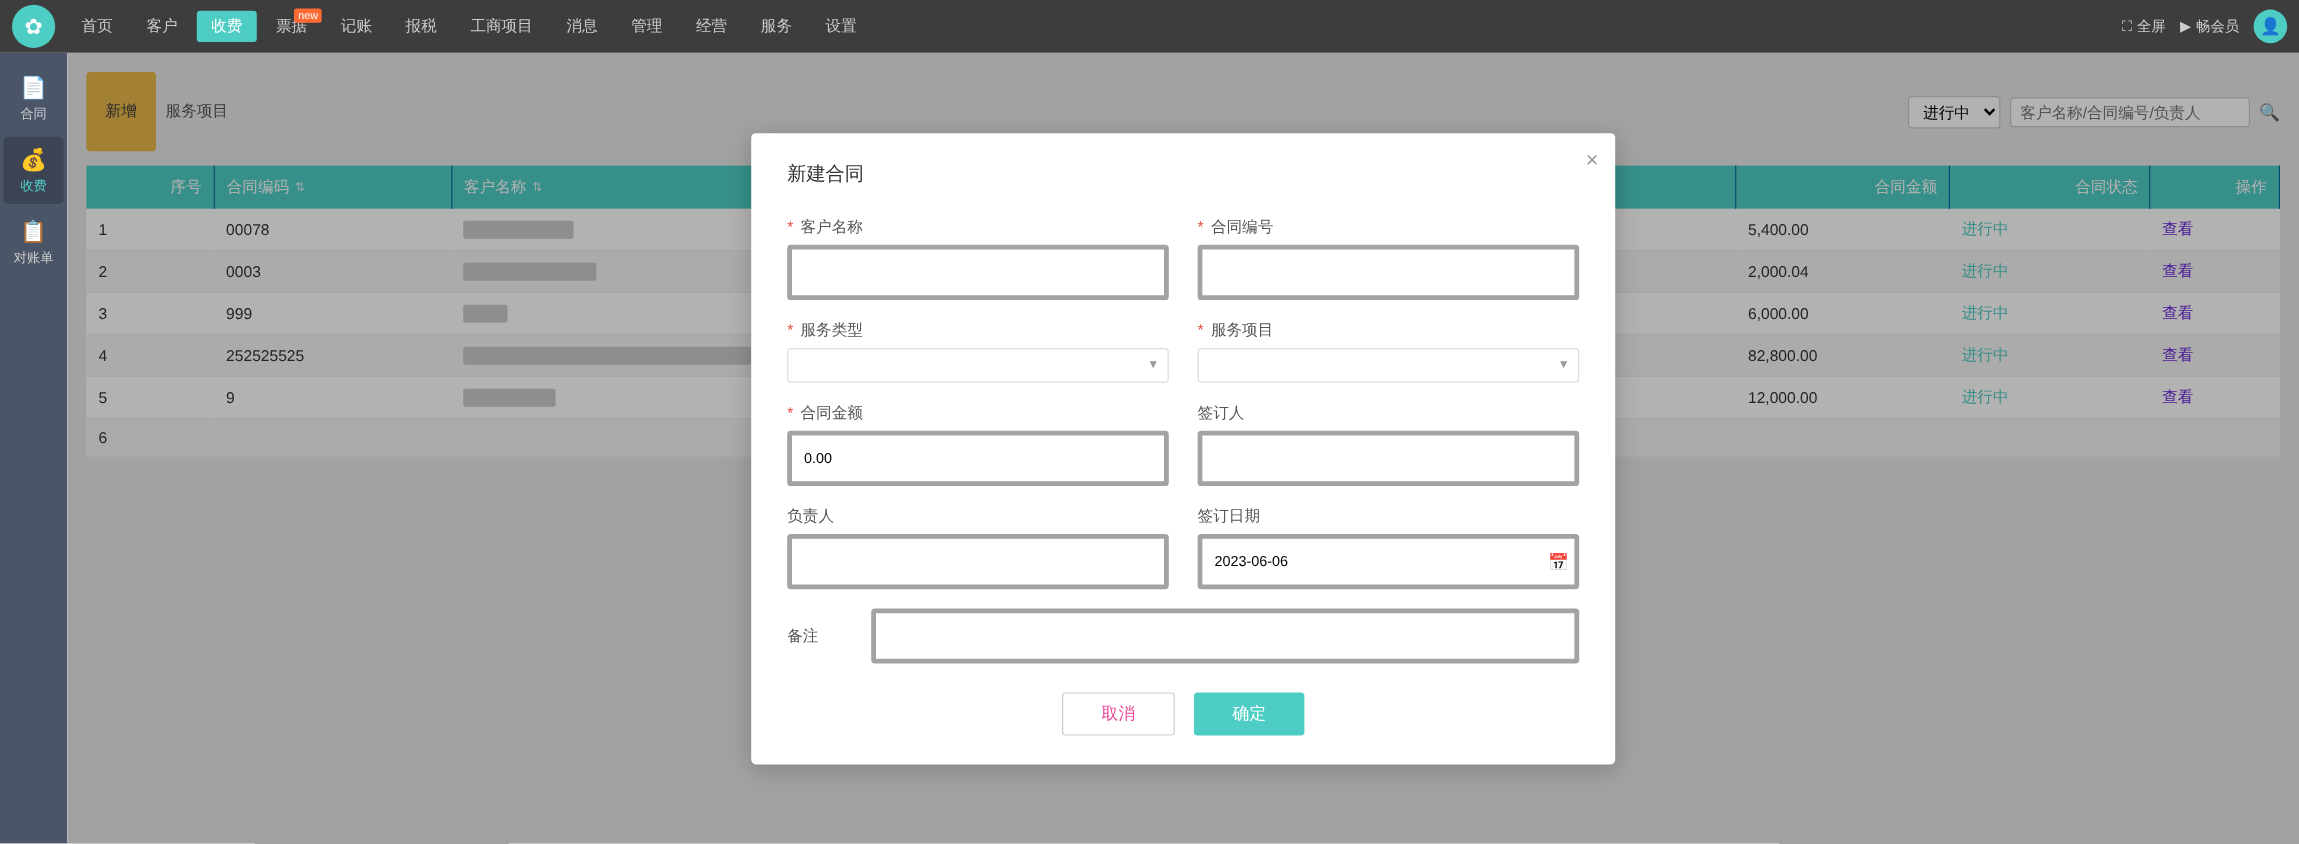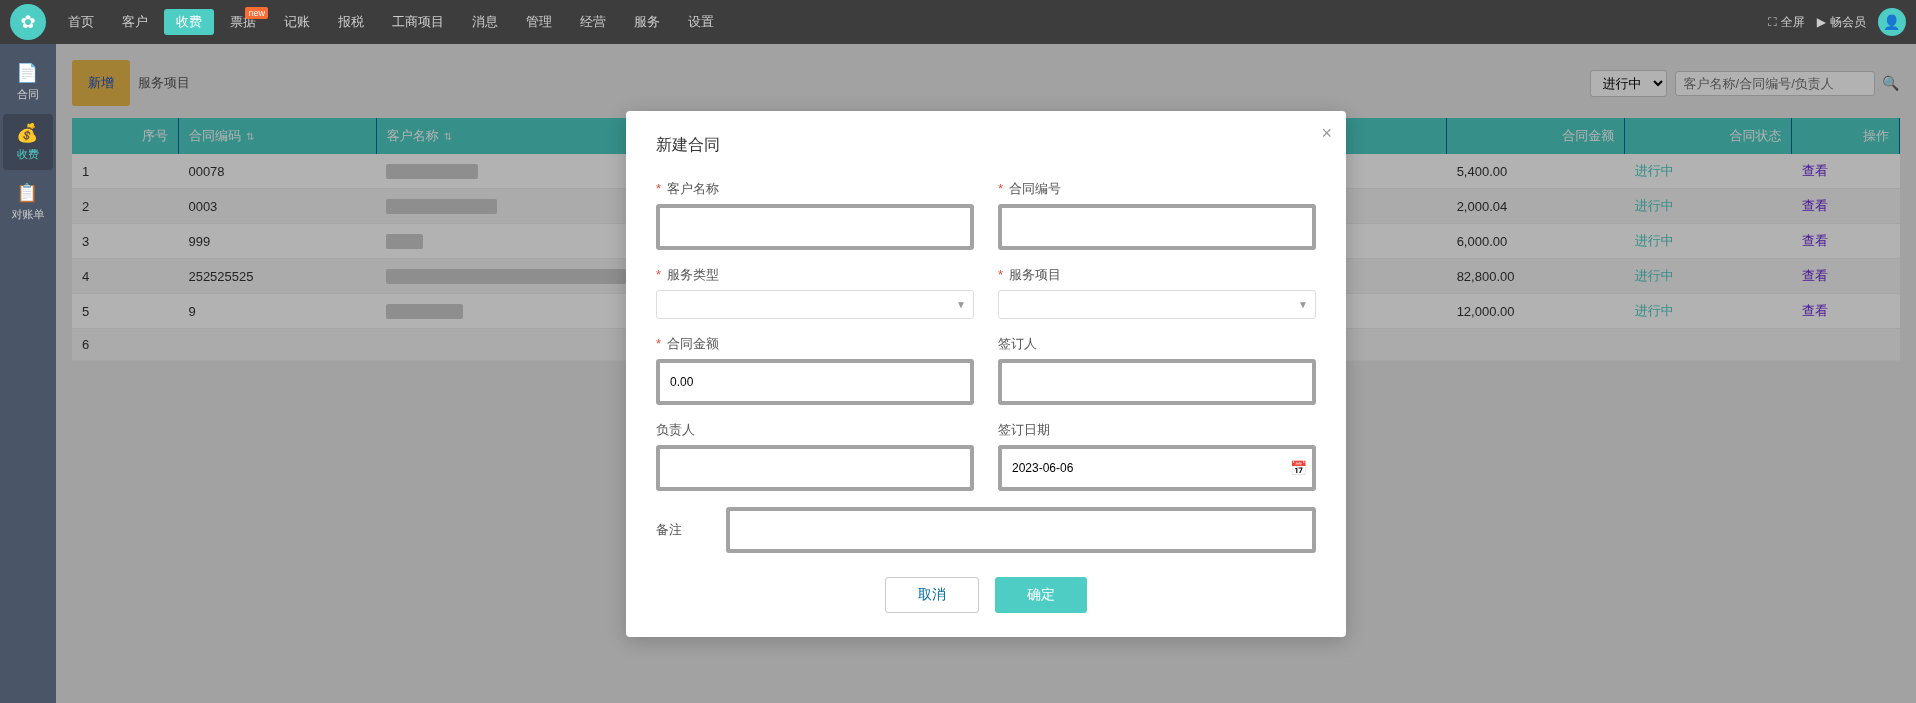--- a/index.html
+++ b/index.html
@@ -130,23 +130,23 @@
 
     
     .toolbar {
       display: flex;
       align-items: center;
       gap: 8px;
       margin-bottom: 12px;
     }
     .btn-new {
       background: #e8b84b;
-      color: #1d4ed8;
+      color: #404040;
       border: none;
-      padding: 14px 16px;
+      padding: 24px 16px;
       border-radius: 3px;
       cursor: pointer;
       font-size: 13px;
     }
     .toolbar-label {
       color: #555;
       font-size: 13px;
     }
     .toolbar-right {
       margin-left: auto;
@@ -323,21 +323,21 @@
       gap: 16px;
       margin-top: 24px;
     }
     .btn-cancel {
       background: white;
       border: 1px solid #ccc;
       padding: 8px 32px;
       border-radius: 3px;
       cursor: pointer;
       font-size: 14px;
-      color: #0369a1;
+      color: #ec4899;
     }
     .btn-confirm {
       background: #4ecdc4;
       border: none;
       padding: 8px 32px;
       border-radius: 3px;
       cursor: pointer;
       font-size: 14px;
       color: white;
     }

